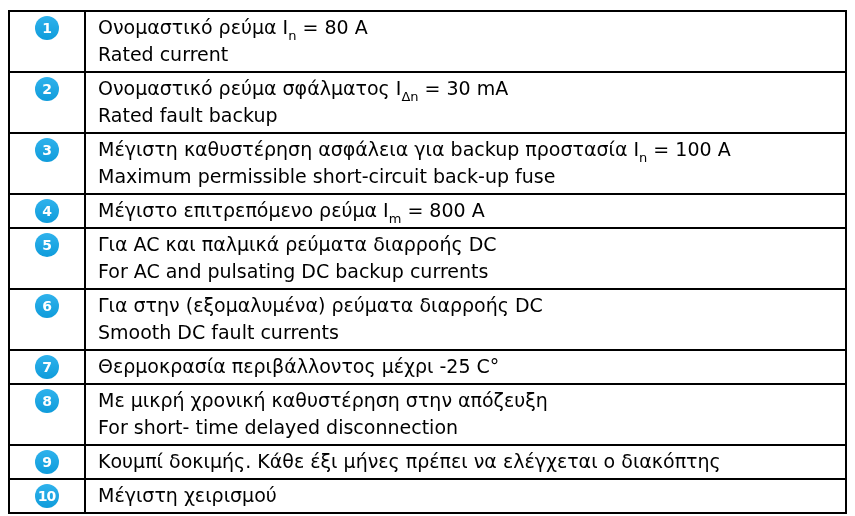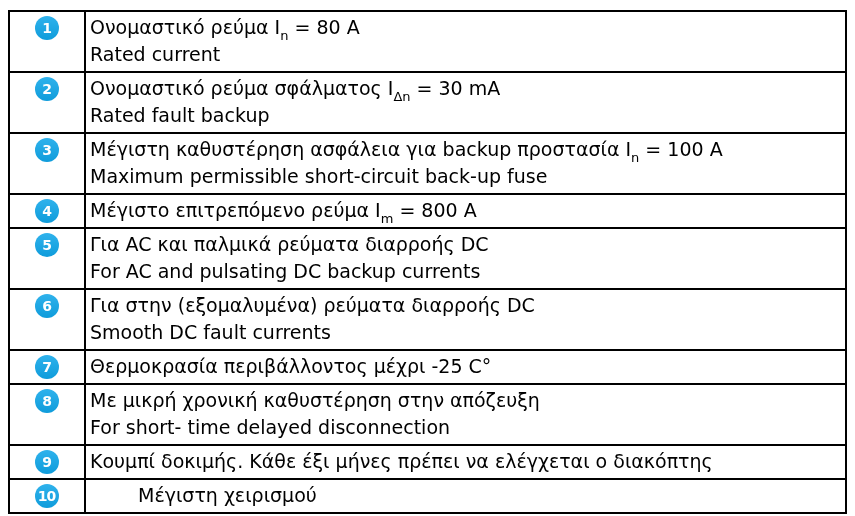--- a/index.html
+++ b/index.html
@@ -15,21 +15,21 @@
     position: absolute;
     left: 8px;
     top: 10px;
     width: 835px;
     border: 2px solid #000000;
   }
   .row {
     display: flex;
     border-bottom: 2px solid #000000;
   }
-  .row:last-child { border-bottom: none; gap: 48px; }
+  .row:last-child { border-bottom: none; }
   .cell-num {
     flex: 0 0 76px;
     width: 76px;
     box-sizing: border-box;
     border-right: 2px solid #000000;
     display: flex;
     justify-content: center;
     align-items: flex-start;
     padding-top: 4px;
   }
@@ -44,21 +44,21 @@
     font-size: 14px;
     letter-spacing: -1px;
     display: flex;
     align-items: center;
     justify-content: center;
     padding-right: 1px;
     box-sizing: border-box;
   }
   .cell-text {
     flex: 1;
-    padding: 2px 8px 3px 4px;
+    padding: 2px 8px 3px 12px;
     font-size: 19px;
     line-height: 27px;
   }
   .line { white-space: nowrap; }
   .line.english:empty { display: none; }
   sub {
     font-size: 13px;
     line-height: 0;
     position: relative;
     bottom: -1px;

